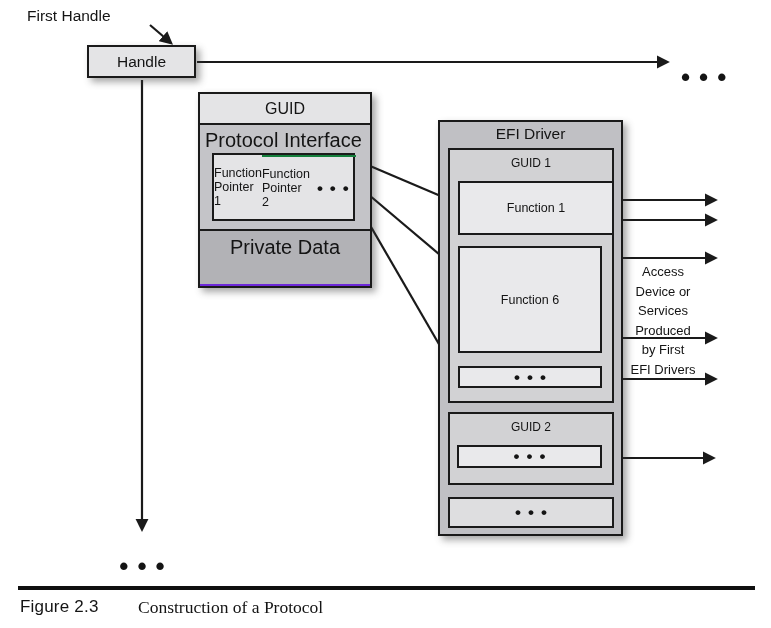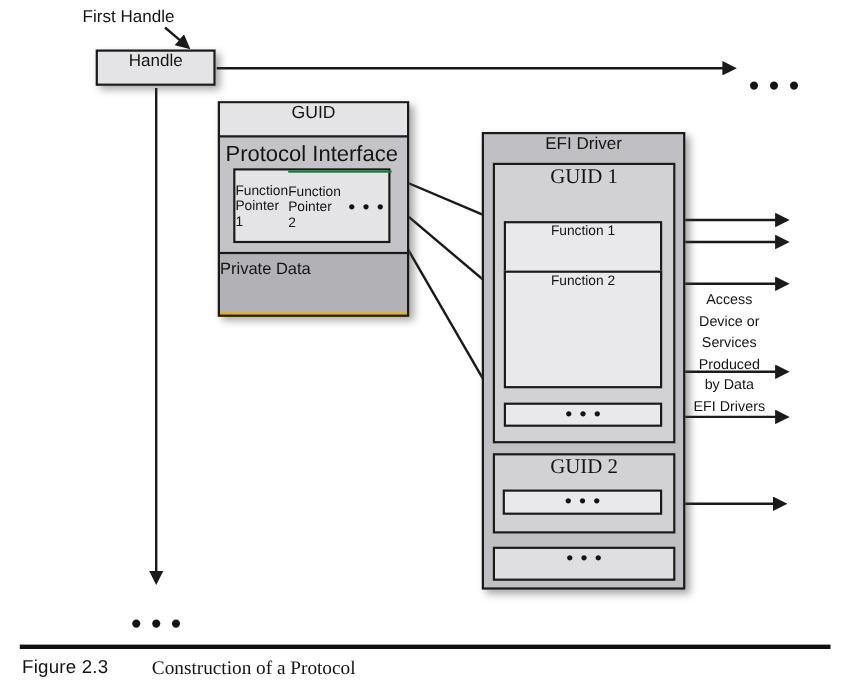--- a/index.html
+++ b/index.html
@@ -2,45 +2,45 @@
 <html><head>
 <meta charset="utf-8">
 <style>
   * { margin: 0; padding: 0; box-sizing: border-box; }
   body { background: #ffffff; font-family: "Liberation Sans", sans-serif; color: #141414; }
   .stage { position: relative; width: 771px; height: 628px; background: #ffffff; overflow: hidden; }
 
   .abs { position: absolute; }
   .box { border: 2px solid #1a1a1a; }
   .shadow { box-shadow: 4px 4px 7px rgba(60,60,60,0.45); }
-  .center { display: flex; align-items: flex-start; justify-content: center; }
+  .center { display: flex; align-items: center; justify-content: center; }
 
   
-  .first-handle-label { left: 27px; top: 7px; font-size: 15.5px; margin-left: 48px; }
+  .first-handle-label { left: 27px; top: 7px; font-size: 15.5px; }
   .handle-box { left: 87px; top: 45px; width: 109px; height: 33px; background: #e4e4e6; font-size: 15.5px; }
 
   
-  .protocol-box { left: 198px; top: 92px; width: 174px; height: 196px; background: #eab308; }
+  .protocol-box { left: 198px; top: 92px; width: 174px; height: 196px; background: #6d28d9; }
   .guid-band { width: 100%; height: 29px; background: #e4e4e6; font-size: 16px; }
   .pi-band { width: 100%; height: 106px; border-top: 2px solid #1a1a1a; background: #c4c4c8; }
   .pi-label { padding: 4px 0 0 5px; font-size: 20px; }
   .rows-box { left: 12px; top: 59px; width: 143px; height: 68px; background: #e4e4e6; display: flex; flex-direction: row; }
   .p-row { flex: 1; display: flex; align-items: center; justify-content: center; font-size: 12.5px; }
   .p-row + .p-row { border-top: 2px solid #15803d; }
   .private-band { width: 100%; height: 55px; border-top: 2px solid #1a1a1a; background: #b2b2b6;
-                  text-align: left; padding-top: 5px; font-size: 15px; }
+                  text-align: center; padding-top: 5px; font-size: 20px; }
 
   
   .efi-box { left: 438px; top: 120px; width: 185px; height: 416px; background: #c0c0c4; }
   .efi-title { width: 100%; height: 24px; font-size: 15.5px; }
   .guid1-box { left: 8px; top: 26px; width: 166px; height: 255px; background: #d2d2d4; }
   .guid2-box { left: 8px; top: 290px; width: 166px; height: 73px; background: #d2d2d4; }
-  .sub-title { width: 100%; height: 26px; font-size: 19px; font-family: Liberation Serif, serif; }
+  .sub-title { width: 100%; height: 26px; font-size: 12px; }
   .fn-box { background: #e9e9eb; font-size: 12.5px; }
-  .fn1 { left: 8px; top: 31px; width: 144px; height: 54px; margin-top: 20px; }
+  .fn1 { left: 8px; top: 31px; width: 156px; height: 54px; }
   .fn2 { left: 8px; top: 96px; width: 144px; height: 107px; }
   .g1-ellipsis { left: 8px; top: 216px; width: 144px; height: 22px; }
   .g2-ellipsis { left: 7px; top: 31px; width: 145px; height: 23px; }
   .efi-ellipsis-box { left: 8px; top: 375px; width: 166px; height: 31px; background: #dedee0; }
 
   .dots { font-weight: bold; letter-spacing: 7px; text-indent: 7px; font-size: 17px; line-height: 1; }
   .dots-big { font-weight: bold; letter-spacing: 9px; text-indent: 9px; font-size: 26px; line-height: 1; }
 
   
   .access-note { left: 612px; top: 262px; width: 102px; text-align: center; font-size: 13px; line-height: 19.5px; }
@@ -113,39 +113,39 @@
 
   <div class="abs box shadow efi-box">
     <div class="efi-title center">EFI Driver</div>
 
     <div class="abs box guid1-box">
       <div class="sub-title center">GUID 1</div>
       <div class="abs box center fn-box fn1">
         <span>Function 1</span>
       </div>
       <div class="abs box center fn-box fn2">
-        <span>Function 2</span>
+        <span>Function 6</span>
       </div>
       <div class="abs box center fn-box dots g1-ellipsis">•••</div>
     </div>
 
     <div class="abs box guid2-box">
       <div class="sub-title center">GUID 2</div>
       <div class="abs box center fn-box dots g2-ellipsis">•••</div>
     </div>
 
     <div class="abs box center dots efi-ellipsis-box">•••</div>
   </div>
 
   <div class="abs access-note">
     <div>Access</div>
     <div>Device or</div>
     <div>Services</div>
     <div>Produced</div>
-    <div>by Data</div>
+    <div>by First</div>
     <div>EFI Drivers</div>
   </div>
 
   <div class="abs dots-big bottom-ellipsis">•••</div>
 
   <div class="abs caption-rule"></div>
   <div class="abs caption-figure">Figure 2.3</div>
   <div class="abs caption-title">Construction of a Protocol</div>
 
 </div>

